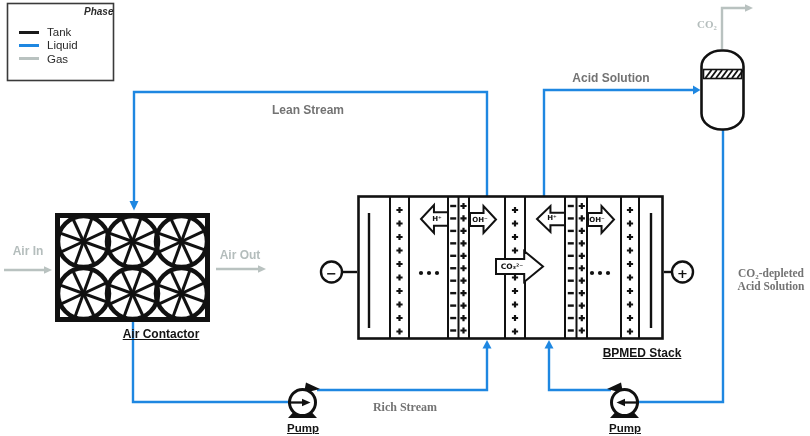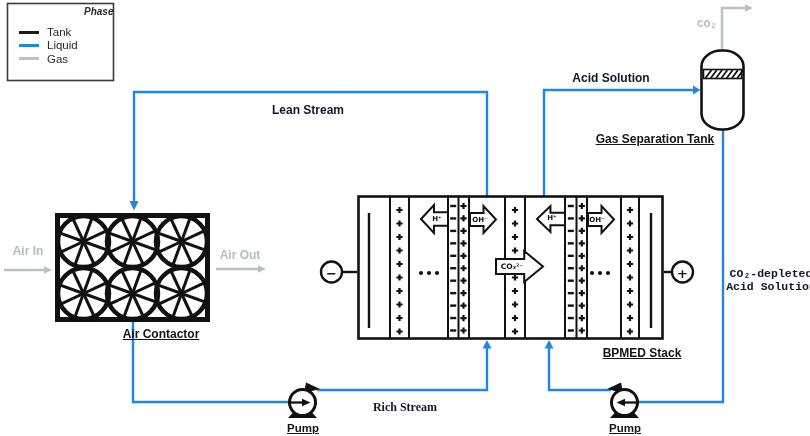--- a/index.html
+++ b/index.html
@@ -1,27 +1,27 @@
 <!DOCTYPE html>
 <html><head>
 <meta charset="utf-8">
 <style>
   html,body{margin:0;padding:0;background:#fff;}
   .canvas{position:relative;width:810px;height:436px;background:#fff;
           font-family:"Liberation Sans",sans-serif;overflow:hidden;}
   svg{position:absolute;left:0;top:0;}
   .lbl{position:absolute;transform:translate(-50%,-50%);white-space:nowrap;font-weight:bold;}
-  .blue{color:#0f172a;}
+  .blue{color:#737373;}
   .gray{color:#b4bdbc;}
   .comp{color:#141414;text-decoration:underline;}
   .leg{position:absolute;font-weight:normal;color:#2a2a2a;font-size:11.5px;white-space:nowrap;}
   .phase{position:absolute;font-weight:bold;color:#2a2a2a;font-size:10px;font-style:italic;}
   .ion{font-family:"DejaVu Sans","Liberation Sans",sans-serif;font-size:7px;color:#111;}
   .ion-big{font-family:"DejaVu Sans","Liberation Sans",sans-serif;font-size:7.5px;color:#111;text-align:center;}
-  .sub{font-family:Liberation Mono, monospace;}
+  .sub{font-family:Liberation Serif, serif;}
   .two-line{text-align:center;line-height:13px;font-size:11.5px;}
   .liq{stroke:#1e87e1;stroke-width:2.4;fill:none;}
   .liqf{fill:#1e87e1;stroke:none;}
   .gas{stroke:#b9c2c0;stroke-width:2.4;fill:none;}
   .gasf{fill:#b9c2c0;stroke:none;}
   .sol{stroke:#111;fill:none;}
   .solf{fill:#111;stroke:none;}
 </style>
 </head>
 <body>
@@ -305,21 +305,20 @@
   <div class="lbl blue" style="left:308px;top:110px;font-size:12px;">Lean Stream</div>
   <div class="lbl blue" style="left:611px;top:78px;font-size:12px;">Acid Solution</div>
   <div class="lbl blue" style="left:405px;top:407px;font-size:12px;font-family:Liberation Serif, serif;">Rich Stream</div>
   <div class="lbl blue two-line sub" style="left:771px;top:280px;">
     <div>CO₂-depleted</div>
     <div>Acid Solution</div>
   </div>
 
   <div class="lbl comp" style="left:161px;top:334px;font-size:12px;">Air Contactor</div>
   <div class="lbl comp" style="left:606px;top:353px;font-size:12px;margin-left:36px;">BPMED Stack</div>
-  <div class="lbl comp" style="left:655px;top:139px;font-size:12px;">Gas Separation Tank</div>
   <div class="lbl comp" style="left:303px;top:428px;font-size:11.5px;">Pump</div>
   <div class="lbl comp" style="left:625px;top:428px;font-size:11.5px;">Pump</div>
 
   <div class="lbl ion" style="left:437px;top:219px;">H⁺</div>
   <div class="lbl ion" style="left:480px;top:219.5px;">OH⁻</div>
   <div class="lbl ion" style="left:552px;top:218px;">H⁺</div>
   <div class="lbl ion" style="left:597px;top:219.5px;">OH⁻</div>
   <div class="lbl ion-big" style="left:512px;top:266px;">CO₃²⁻</div>
 </div>
 

